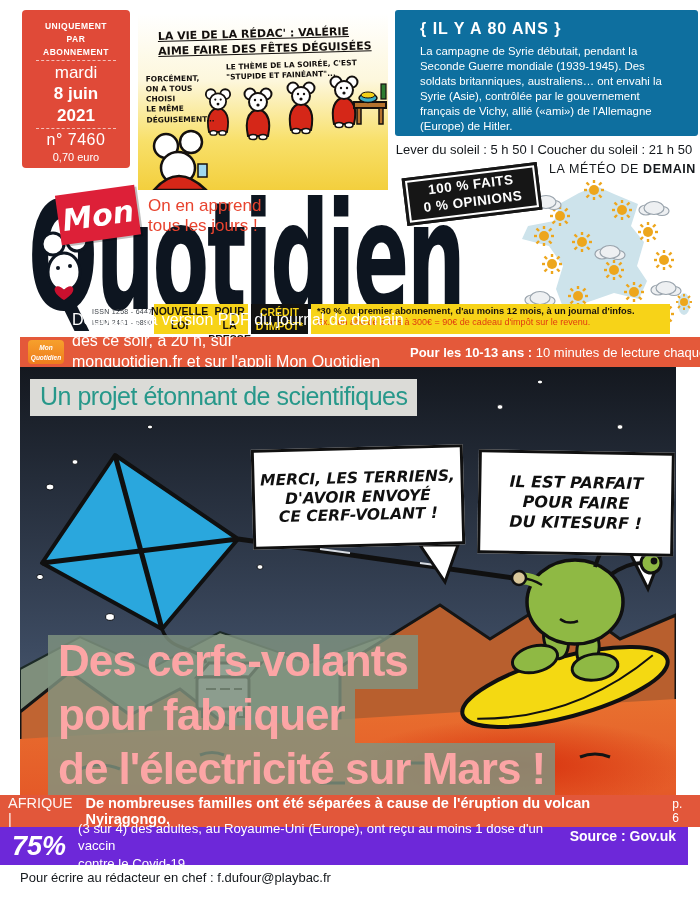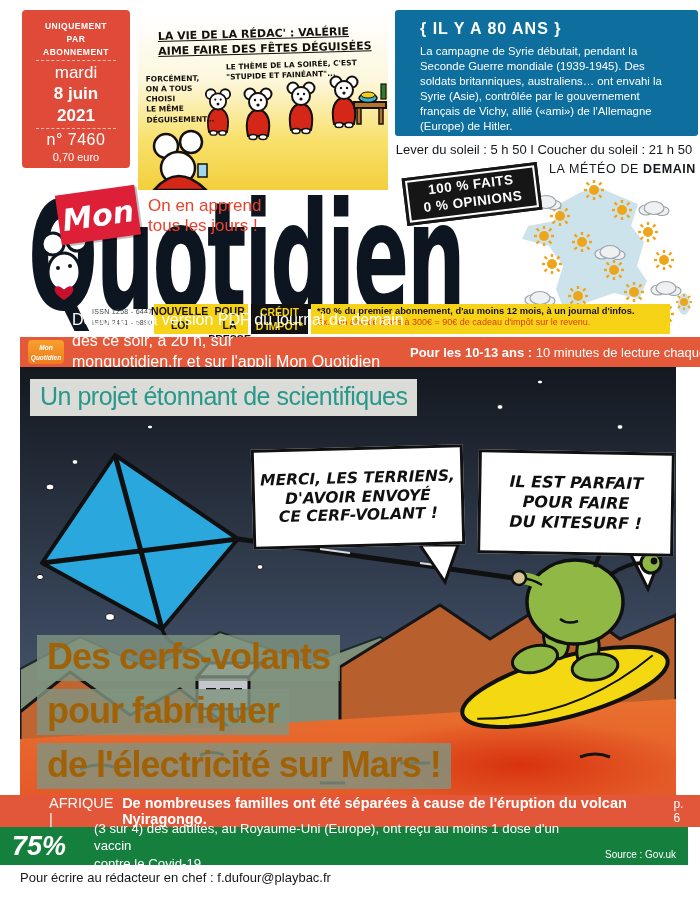--- a/index.html
+++ b/index.html
@@ -75,35 +75,35 @@
 
   
   .cartoon{left:20px;top:367px;width:656px;height:428px;background:#14181f;overflow:hidden;}
   .kicker{left:10px;top:12px;background:#dbdbd7;color:#27988a;font-size:25px;letter-spacing:-.5px;
           padding:3px 10px 5px;z-index:3;}
   .bubble{background:#fff;border:3px solid #101010;color:#101010;text-align:center;
           font-family:"DejaVu Sans",sans-serif;font-style:italic;font-weight:bold;z-index:4;
           display:flex;flex-direction:column;justify-content:center;box-sizing:border-box;}
   .bubble1{left:232px;top:80px;width:212px;height:100px;font-size:15.5px;line-height:1.2;transform:rotate(-1.5deg);}
   .bubble2{left:458px;top:84px;width:196px;height:104px;font-size:16px;line-height:1.25;transform:rotate(1deg);}
-  .hl{left:17px;color:#a16207;font-weight:bold;font-size:36px;letter-spacing:-1px;line-height:1;
+  .hl{left:28px;color:#fca5a5;font-weight:bold;font-size:44px;letter-spacing:-1px;line-height:1;
       background:rgba(128,148,128,.82);padding:4px 10px 6px;white-space:nowrap;z-index:5;}
   .hl1{top:268px;} .hl2{top:322px;} .hl3{top:376px;}
 
   
   .afrique{left:0;top:795px;width:700px;height:32px;background:#e2573a;color:#fff;display:flex;
            align-items:center;justify-content:center;font-size:14.5px;box-sizing:border-box;padding:0 8px;}
-  .afrique .lbl{font-weight:normal;opacity:.95;margin-left:41px;}
+  .afrique .lbl{font-weight:normal;opacity:.95;}
   .afrique b{font-weight:bold;margin-left:6px;}
   .afrique .pg{font-size:12px;}
-  .statbar{left:0;top:827px;width:688px;height:38px;background:#15803d;color:#fff;display:flex;
-           align-items:center;box-sizing:border-box;padding:0 12px;gap:16px;}
+  .statbar{left:0;top:827px;width:688px;height:38px;background:#6d28d9;color:#fff;display:flex;
+           align-items:center;box-sizing:border-box;padding:16px 12px;}
   .statbar .big{font-size:27px;font-weight:bold;font-style:italic;margin-right:12px;flex:none;}
   .statbar .txt{font-size:13.2px;line-height:1.3;}
-  .statbar .src{font-size:10px;font-weight:normal;margin-left:auto;align-self:flex-end;padding-bottom:5px;flex:none;}
+  .statbar .src{font-size:14px;font-weight:bold;margin-left:auto;align-self:flex-end;padding-bottom:5px;flex:none;}
   .footer{left:20px;top:870px;font-size:13px;color:#14181c;}
 </style>
 </head>
 <body>
 
 <div class="page">
 
   <div class="abs subbox">
     <div>
       <div class="only">UNIQUEMENT</div>

